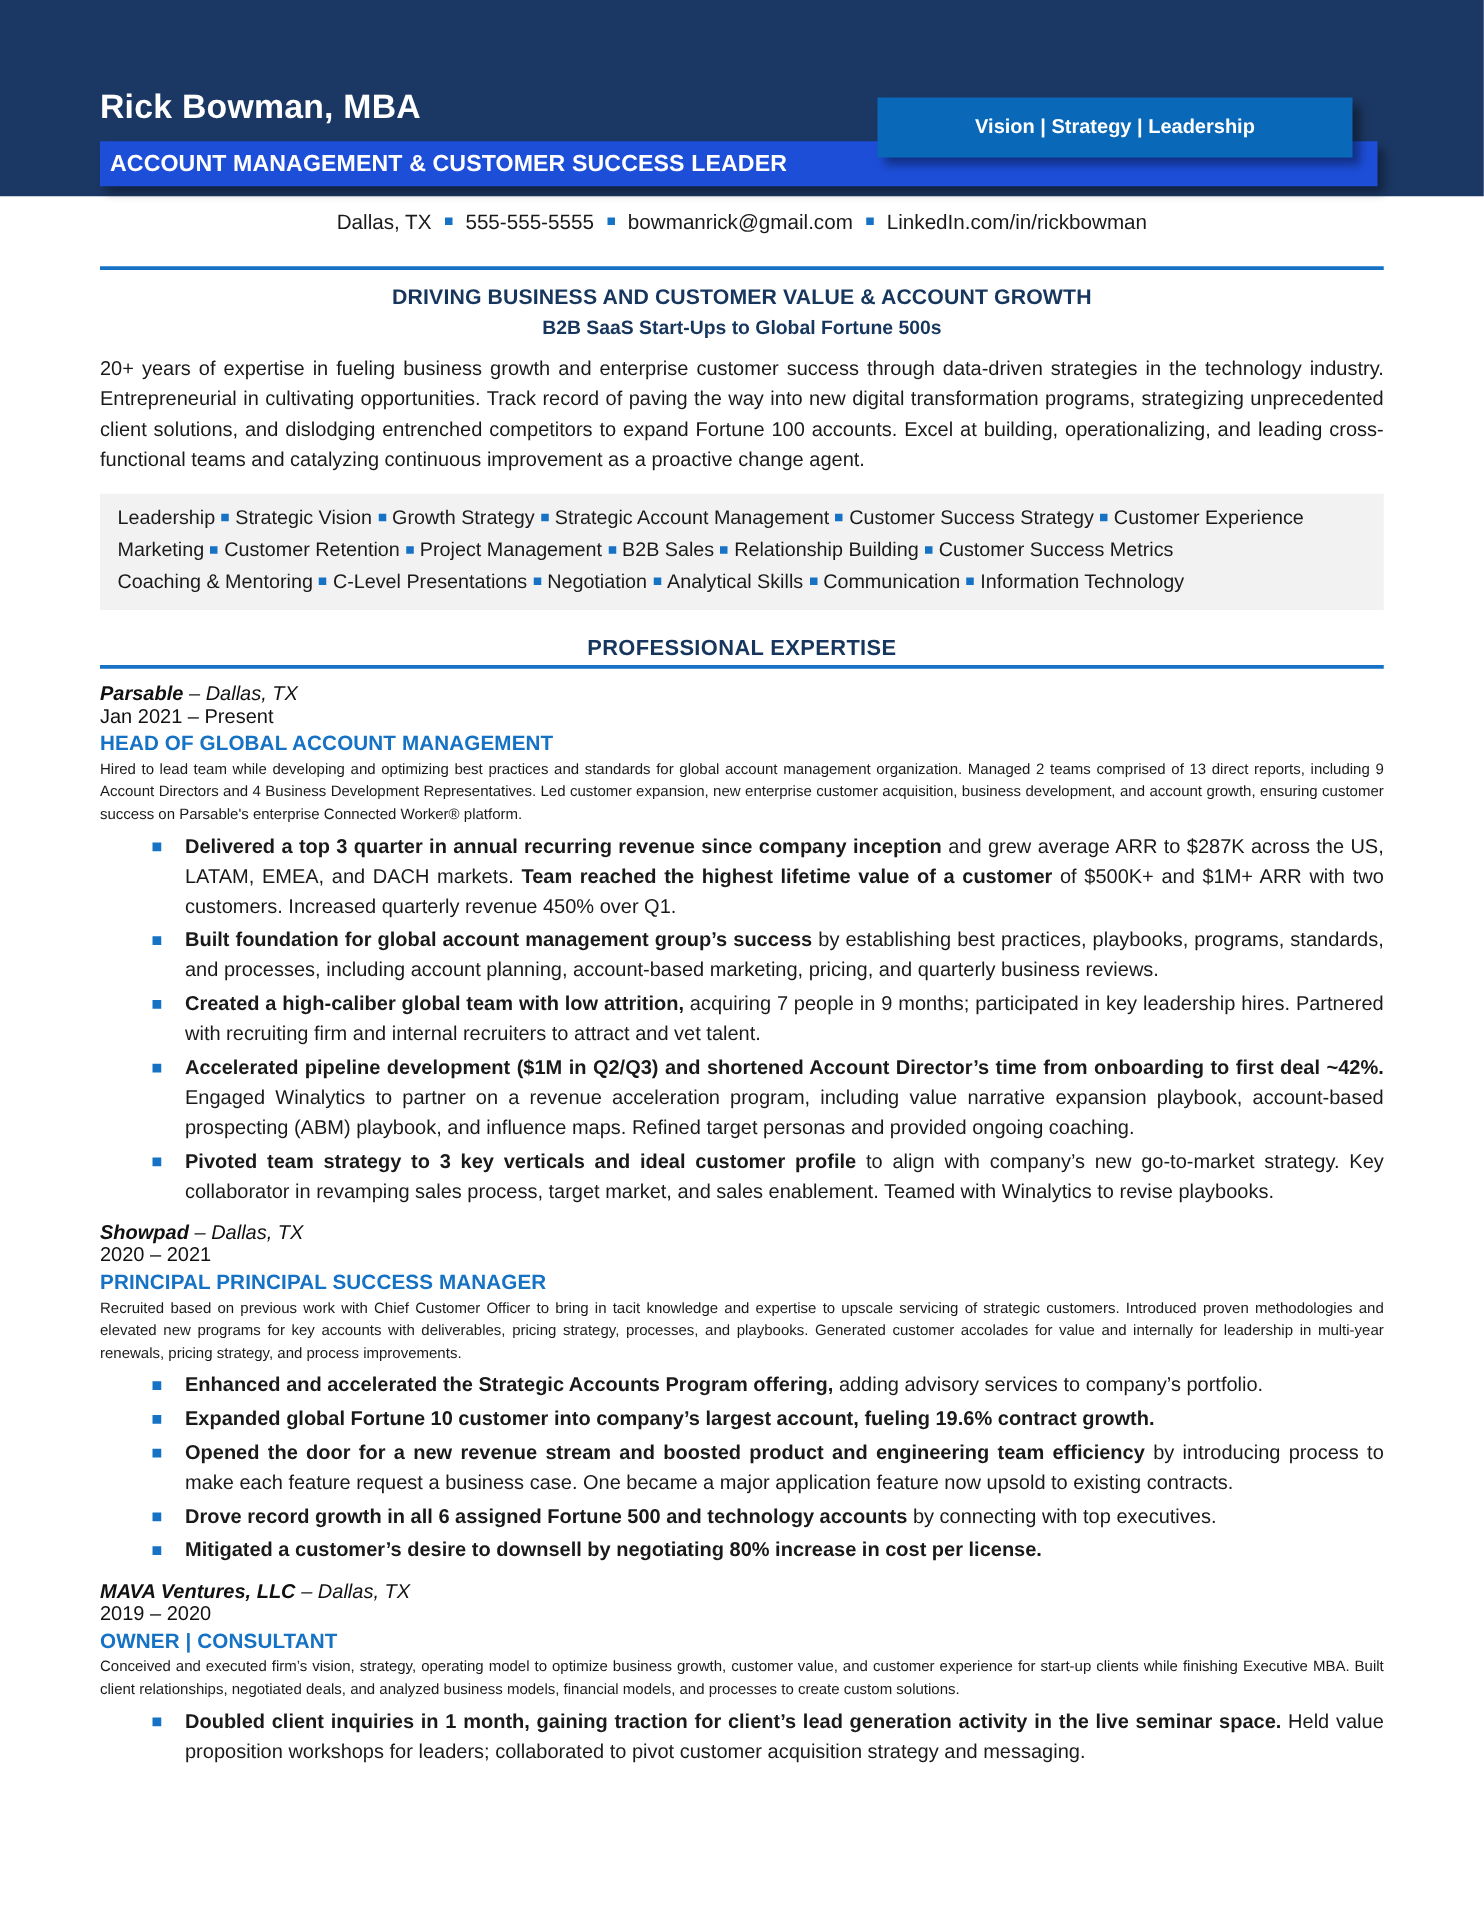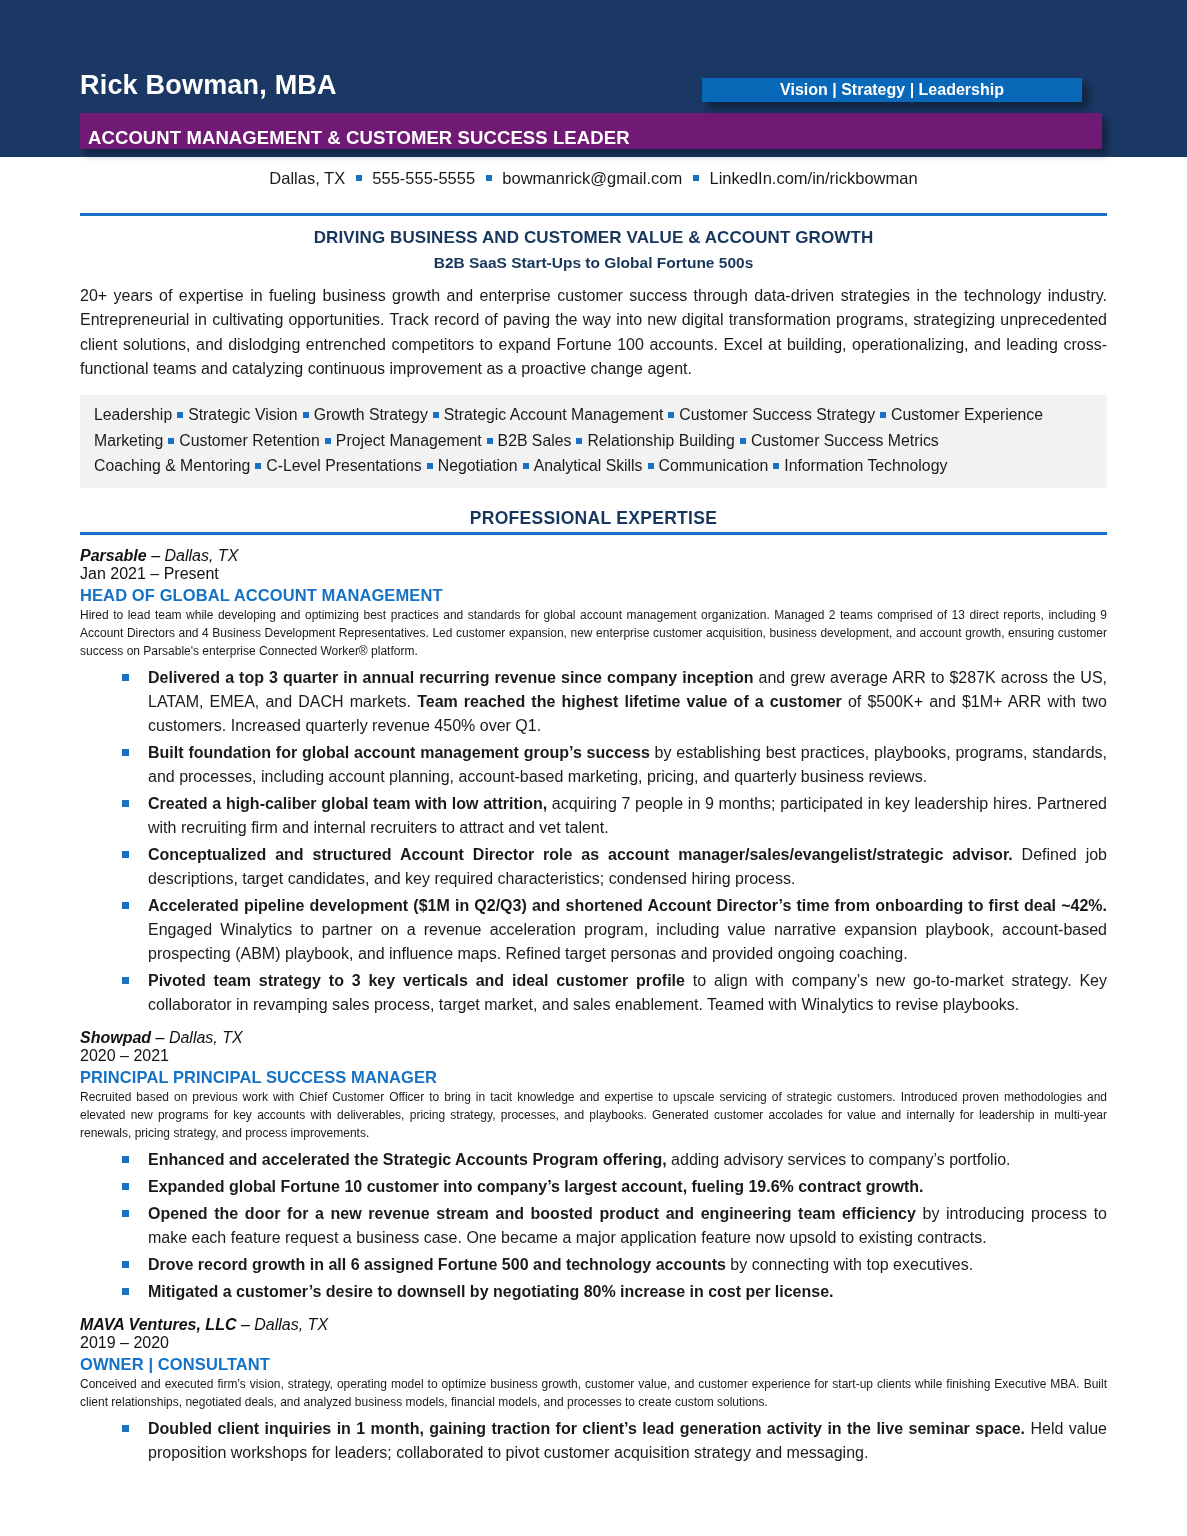--- a/index.html
+++ b/index.html
@@ -31,40 +31,40 @@
     font-weight: bold;
     color: #ffffff;
     letter-spacing: 0.2px;
     line-height: 1;
   }
   .tagline-badge {
     position: absolute;
     left: 702px;
     top: 78px;
     width: 380px;
-    height: 24px;
+    height: 48px;
     background: #0a68b8;
     color: #ffffff;
     font-size: 16px;
     font-weight: bold;
     display: flex;
     align-items: center;
     justify-content: center;
     box-shadow: 6px 6px 7px rgba(0,0,0,0.38);
     z-index: 3;
   }
   .title-bar {
     position: absolute;
     left: 80px;
     top: 113px;
     width: 1022px;
     height: 36px;
-    background: #701a75;
+    background: #1d4ed8;
     display: flex;
-    align-items: flex-end;
+    align-items: center;
     box-shadow: 5px 6px 7px rgba(0,0,0,0.35);
     z-index: 2;
   }
   .title-bar-text {
     color: #ffffff;
     font-size: 18.5px;
     font-weight: bold;
     padding-left: 8px;
     letter-spacing: 0.1px;
   }
@@ -252,21 +252,20 @@
         <div class="job-head">
           <div><span class="job-company">Parsable </span><span class="job-location">– Dallas, TX</span></div>
           <div class="job-dates">Jan 2021 – Present</div>
         </div>
         <div class="job-title">HEAD OF GLOBAL ACCOUNT MANAGEMENT</div>
         <div class="job-desc">Hired to lead team while developing and optimizing best practices and standards for global account management organization. Managed 2 teams comprised of 13 direct reports, including 9 Account Directors and 4 Business Development Representatives. Led customer expansion, new enterprise customer acquisition, business development, and account growth, ensuring customer success on Parsable's enterprise Connected Worker® platform.</div>
         <ul class="bullets">
           <li><span class="b">Delivered a top 3 quarter in annual recurring revenue since company inception</span><span> and grew average ARR to $287K across the US, LATAM, EMEA, and DACH markets. </span><span class="b">Team reached the highest lifetime value of a customer</span><span> of $500K+ and $1M+ ARR with two customers. Increased quarterly revenue 450% over Q1.</span></li>
           <li><span class="b">Built foundation for global account management group’s success</span><span> by establishing best practices, playbooks, programs, standards, and processes, including account planning, account-based marketing, pricing, and quarterly business reviews.</span></li>
           <li><span class="b">Created a high-caliber global team with low attrition,</span><span> acquiring 7 people in 9 months; participated in key leadership hires. Partnered with recruiting firm and internal recruiters to attract and vet talent.</span></li>
-          <li><span class="b">Conceptualized and structured Account Director role as account manager/sales/evangelist/strategic advisor.</span><span> Defined job descriptions, target candidates, and key required characteristics; condensed hiring process.</span></li>
           <li><span class="b">Accelerated pipeline development ($1M in Q2/Q3) and shortened Account Director’s time from onboarding to first deal ~42%.</span><span> Engaged Winalytics to partner on a revenue acceleration program, including value narrative expansion playbook, account-based prospecting (ABM) playbook, and influence maps. Refined target personas and provided ongoing coaching.</span></li>
           <li><span class="b">Pivoted team strategy to 3 key verticals and ideal customer profile</span><span> to align with company’s new go-to-market strategy. Key collaborator in revamping sales process, target market, and sales enablement. Teamed with Winalytics to revise playbooks.</span></li>
         </ul>
       </div>
       <div class="job">
         <div class="job-head">
           <div><span class="job-company">Showpad </span><span class="job-location">– Dallas, TX</span></div>
           <div class="job-dates">2020 – 2021</div>
         </div>
         <div class="job-title">PRINCIPAL PRINCIPAL SUCCESS MANAGER</div>

